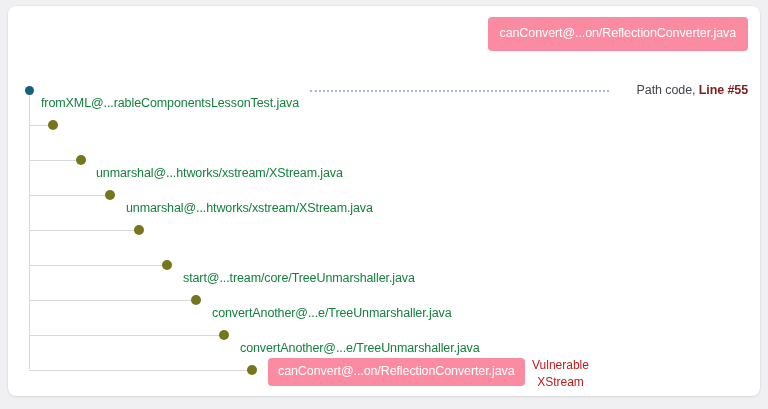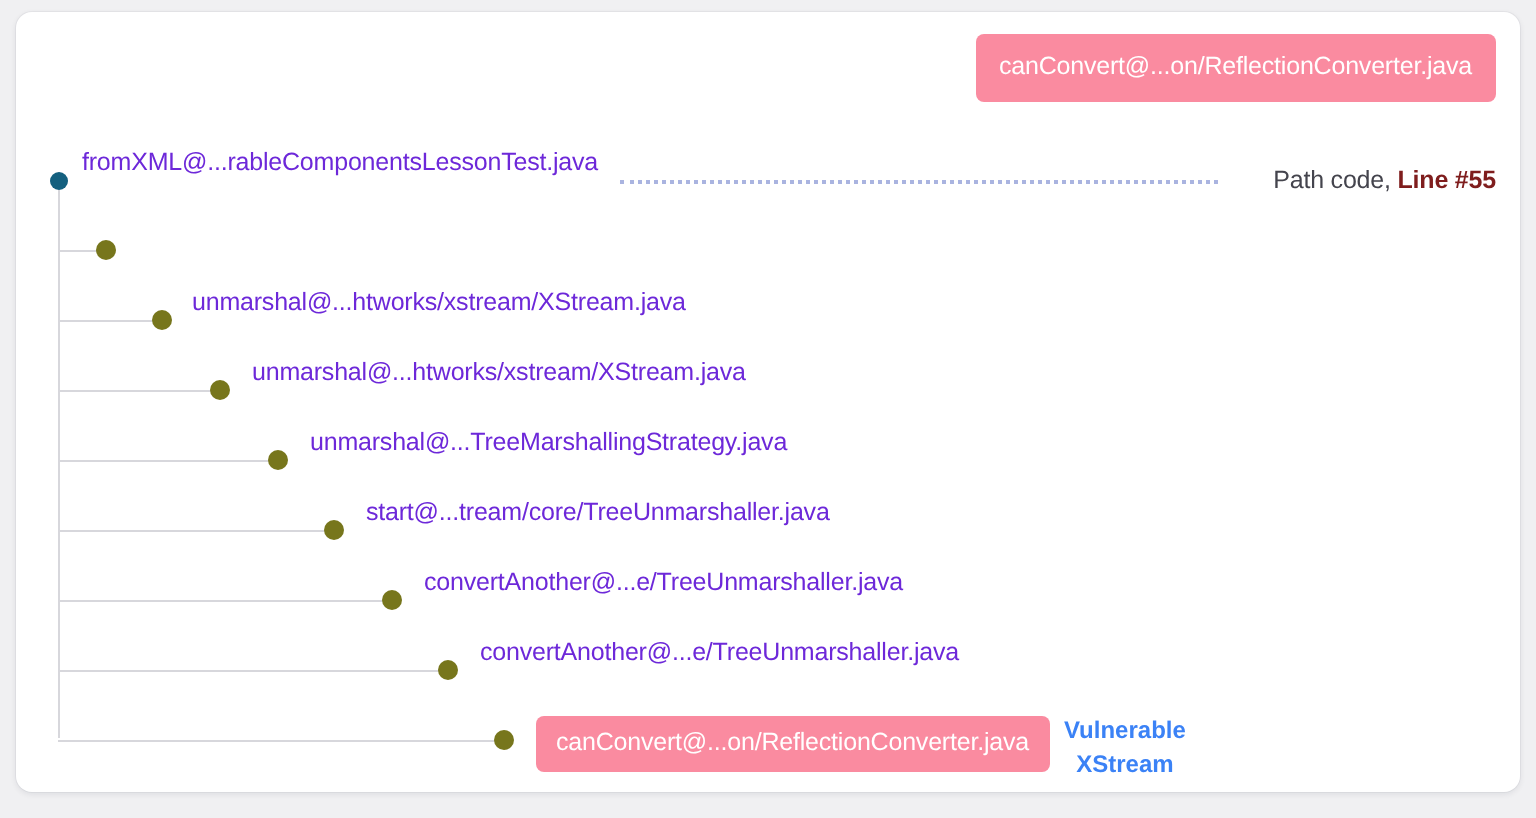--- a/index.html
+++ b/index.html
@@ -116,23 +116,23 @@
   }
   .dot.origin {
     background: #14607f;
     width: 9px;
     height: 9px;
     top: 12px;
     margin-left: -4.5px;
   }
   .row-label {
     position: absolute;
-    top: 0;
-    font-size: 12.5px;
-    color: #6d28d9;
+    top: 22px;
+    font-size: 12.5px;
+    color: #15803d;
     white-space: nowrap;
     letter-spacing: -0.1px;
   }
   .row-badge {
     position: absolute;
     top: 4px;
     background: #fa8ba0;
     color: #ffffff;
     font-size: 12.5px;
     line-height: 1;
@@ -157,22 +157,22 @@
     color: #44444d;
     white-space: nowrap;
     letter-spacing: -0.1px;
   }
   .your-code b { color: #7f1d1d; font-weight: bold; }
 
   .vuln-note {
     position: absolute;
     top: 3px;
     font-size: 12px;
-    font-weight: bold;
-    color: #3b82f6;
+    font-weight: normal;
+    color: #b91c1c;
     line-height: 17px;
     text-align: center;
     white-space: nowrap;
   }
 </style>
 </head>
 <body>
 
 <div class="card">
 
@@ -204,21 +204,20 @@
 
     <div class="row" style="top:105px;">
       <span class="connector" style="width:81px;"></span>
       <span class="dot" style="left:102px;"></span>
       <span class="row-label" style="left:118px;">unmarshal@...htworks/xstream/XStream.java</span>
     </div>
 
     <div class="row" style="top:140px;">
       <span class="connector" style="width:110px;"></span>
       <span class="dot" style="left:131px;"></span>
-      <span class="row-label" style="left:147px;">unmarshal@...TreeMarshallingStrategy.java</span>
     </div>
 
     <div class="row" style="top:175px;">
       <span class="connector" style="width:138px;"></span>
       <span class="dot" style="left:159px;"></span>
       <span class="row-label" style="left:175px;">start@...tream/core/TreeUnmarshaller.java</span>
     </div>
 
     <div class="row" style="top:210px;">
       <span class="connector" style="width:167px;"></span>

